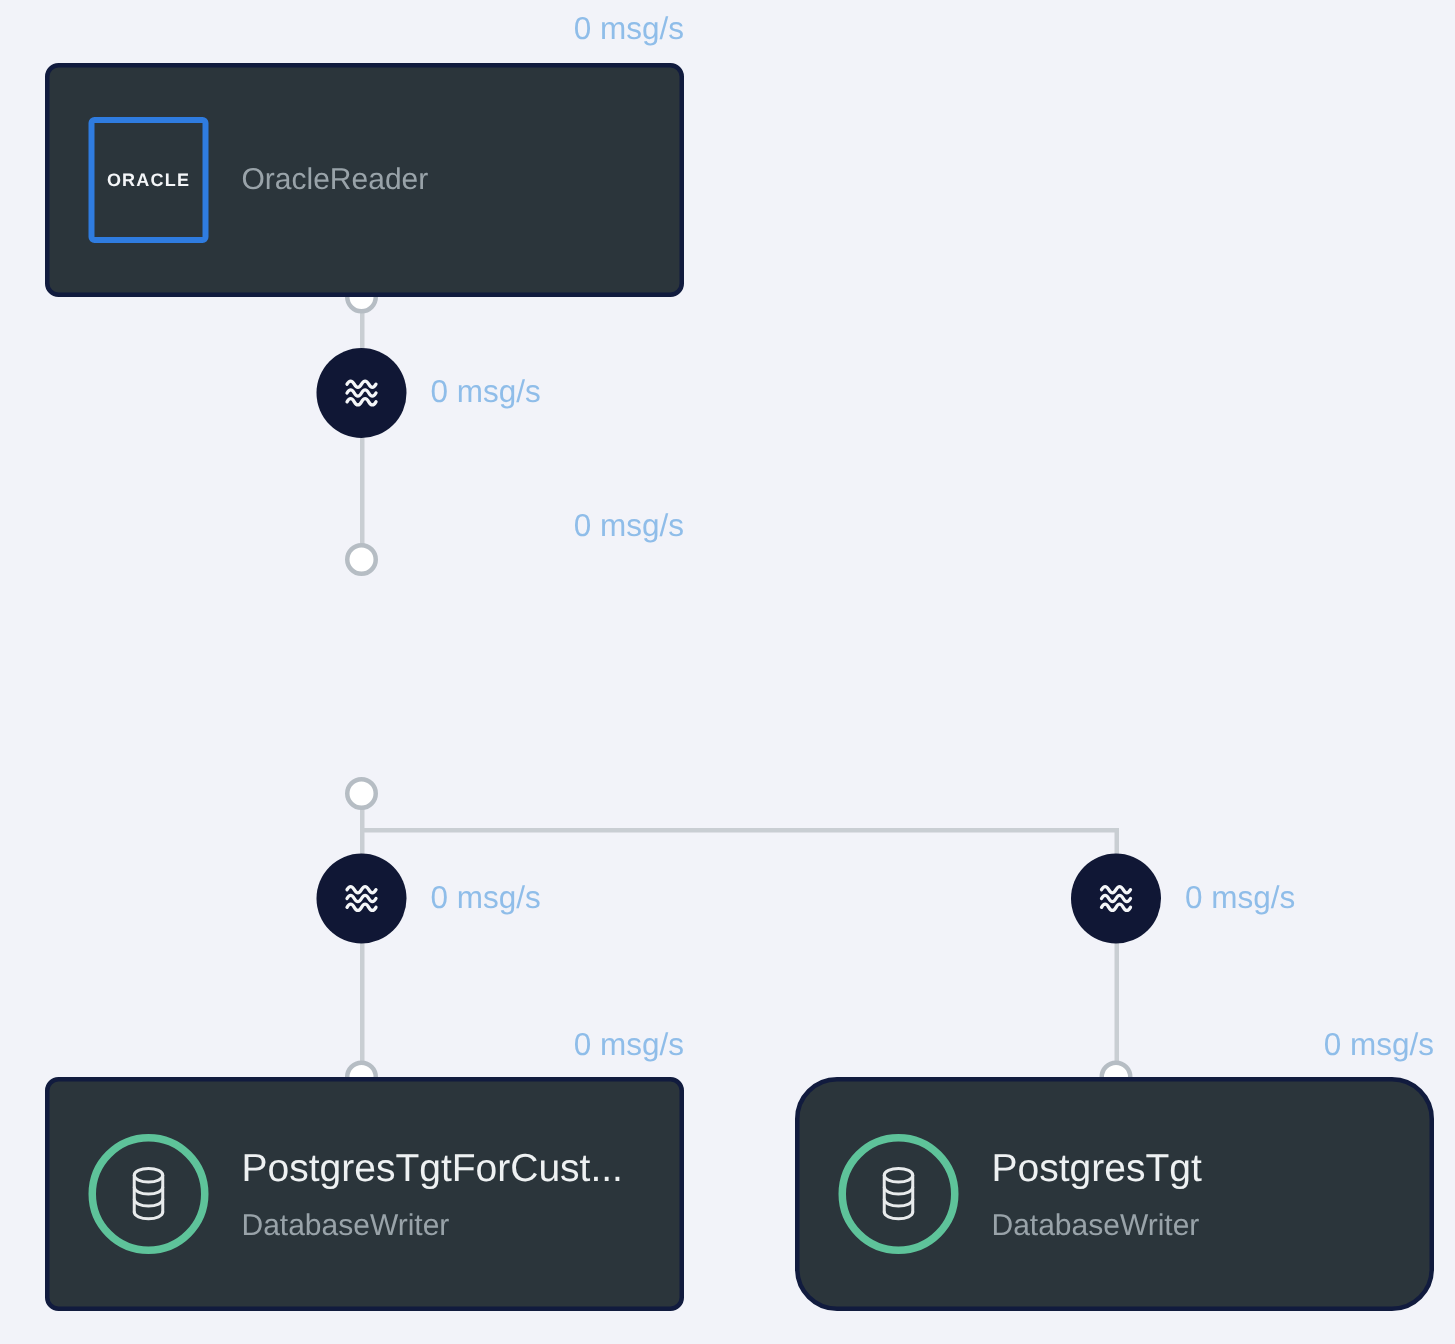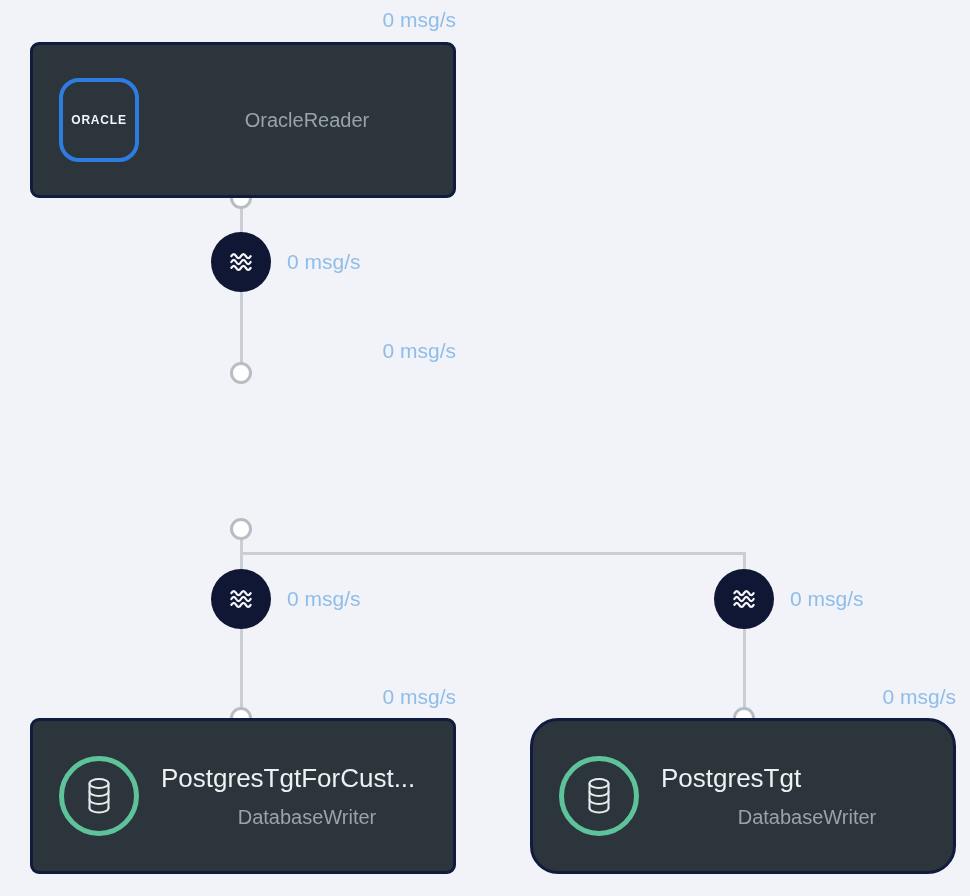--- a/index.html
+++ b/index.html
@@ -32,26 +32,26 @@
   .rate{position:absolute;color:var(--rate);font-size:21px;line-height:26px;
         z-index:4;white-space:nowrap;}
   .rate.node-rate{width:200px;text-align:right;}
 
   
   .node{position:absolute;width:426px;height:156px;background:var(--node-bg);
         border:3px solid var(--node-border);border-radius:9px;z-index:5;
         display:flex;flex-direction:column;justify-content:center;
         gap:12px;padding-left:128px;cursor:pointer;}
   .node .title{color:var(--title);font-size:26px;line-height:1.15;white-space:nowrap;}
-  .node .subtitle{color:var(--subtitle);font-size:20px;line-height:1.1;white-space:nowrap;text-align:center;}
+  .node .subtitle{color:var(--subtitle);font-size:20px;line-height:1.1;white-space:nowrap;}
 
   .badge{position:absolute;left:26px;top:50%;transform:translateY(-50%);
          display:flex;align-items:center;justify-content:center;}
   .badge.oracle{width:80px;height:84px;border:4px solid var(--oracle-blue);
-                border-radius:20px;}
+                border-radius:4px;}
   .badge.oracle span{color:var(--glyph);font-size:12px;font-weight:bold;
                 letter-spacing:.8px;}
   .badge.database{width:80px;height:80px;border:5px solid var(--db-green);
                 border-radius:50%;}
   .badge.database svg{width:30px;height:38px;}
 </style>
 </head>
 <body>
 
 <div class="canvas">

